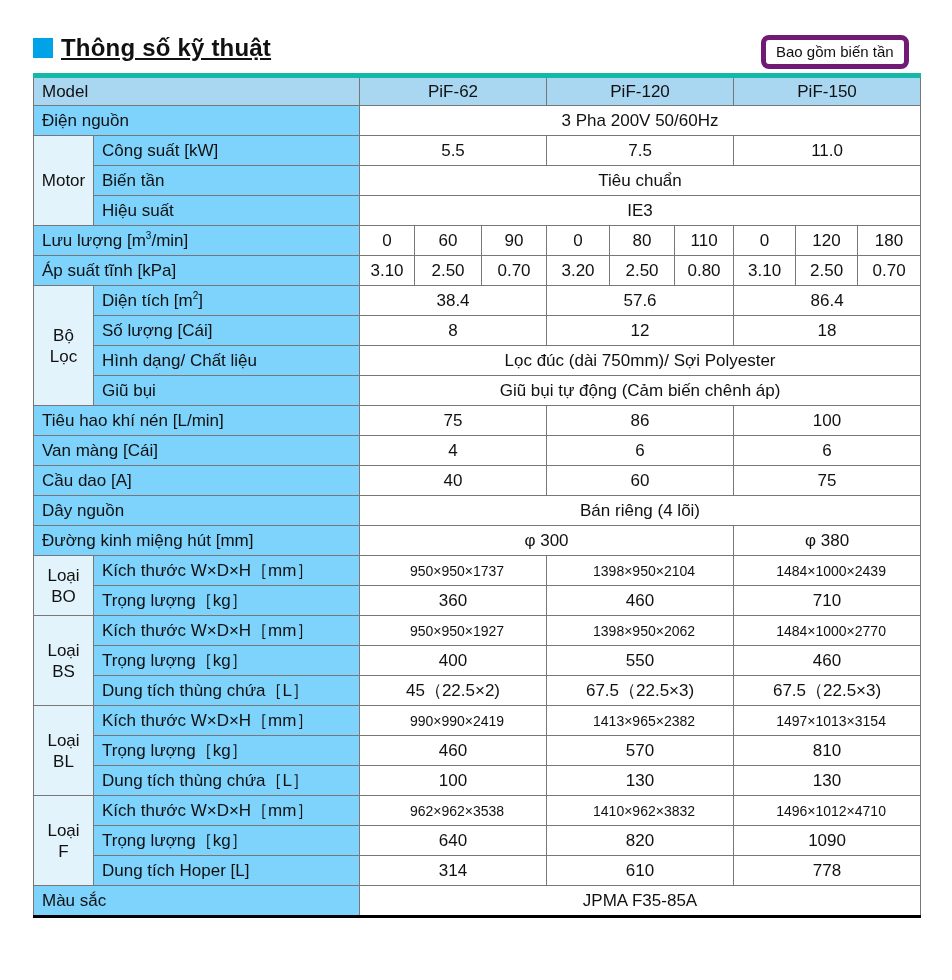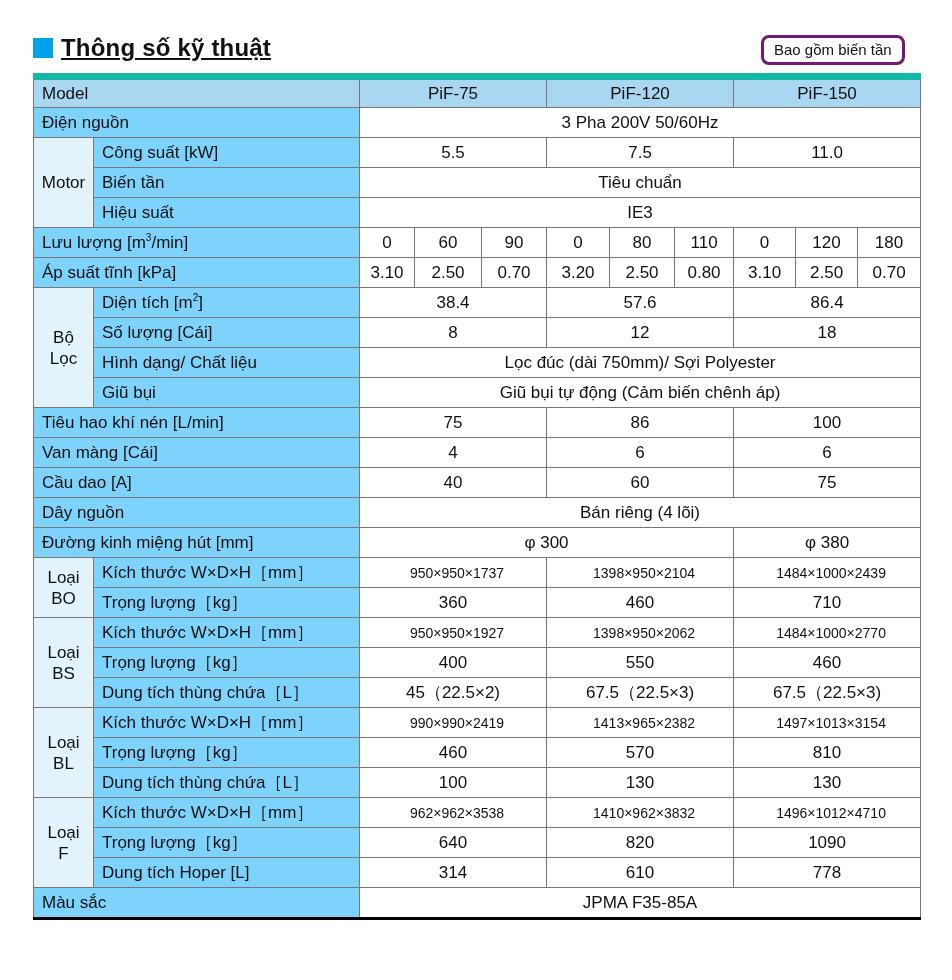--- a/index.html
+++ b/index.html
@@ -1,21 +1,21 @@
 <!DOCTYPE html>
 <html><head>
 <meta charset="utf-8">
 <style>
   html, body { margin:0; padding:0; background:#ffffff; }
   body { width:952px; height:980px; position:relative; font-family:"Liberation Sans", sans-serif; color:#111; overflow:hidden; }
   .title-wrap { position:absolute; left:33px; top:33px; height:30px; display:flex; align-items:center;text-decoration:underline; }
   .title-square { width:20px; height:20px; background:#00a3e8; margin-right:8px; }
   .title-text { font-size:24px; font-weight:bold; letter-spacing:0.2px; }
-  .badge { position:absolute; left:761px; top:35px; height:24px; padding:0 10px; border:3px solid #701a75; border-radius:8px; font-size:15px; line-height:24px; white-space:nowrap; }
-  table.spec { position:absolute; left:33px; top:73px; width:887px; border-collapse:collapse; table-layout:fixed; border-top:7px solid #14b8a6; border-bottom:3px solid #000; font-size:17px; }
+  .badge { position:absolute; left:761px; top:35px; height:24px; padding:0 10px; border:5px solid #701a75; border-radius:8px; font-size:15px; line-height:24px; white-space:nowrap; }
+  table.spec { position:absolute; left:33px; top:73px; width:887px; border-collapse:collapse; table-layout:fixed; border-top:5px solid #14b8a6; border-bottom:3px solid #000; font-size:17px; }
   table.spec td { border:1px solid #777; height:29px; padding:0; text-align:center; vertical-align:middle; white-space:nowrap; overflow:hidden; }
   table.spec tr.head td { background:#a9d6f1; height:27px; }
   table.spec td.lbl { background:#7dd3fc; text-align:left; padding-left:8px; }
   table.spec td.grp { background:#e2f3fc; text-align:center; padding:0; line-height:21px; }
   table.spec td.val { background:#fff; }
   table.spec td.small { font-size:14px;padding-left:8px; }
   sup { font-size:10px; line-height:0; }
 </style>
 </head>
 <body>
@@ -37,21 +37,21 @@
       <col style="width:65px">
       <col style="width:59px">
     <col style="width:62px">
       <col style="width:62px">
       <col style="width:63px">
   </colgroup>
 
   <tbody>
       <tr class="head">
     <td class="lbl" colspan="2">Model</td>
-    <td colspan="3">PiF-75</td>
+    <td colspan="3">PiF-62</td>
     <td colspan="3">PiF-120</td>
     <td colspan="3">PiF-150</td>
   </tr>
 
   <tr>
     <td class="lbl" colspan="2">Điện nguồn</td>
     <td class="val" colspan="9">3 Pha  200V 50/60Hz</td>
   </tr>
 
   <tr>

